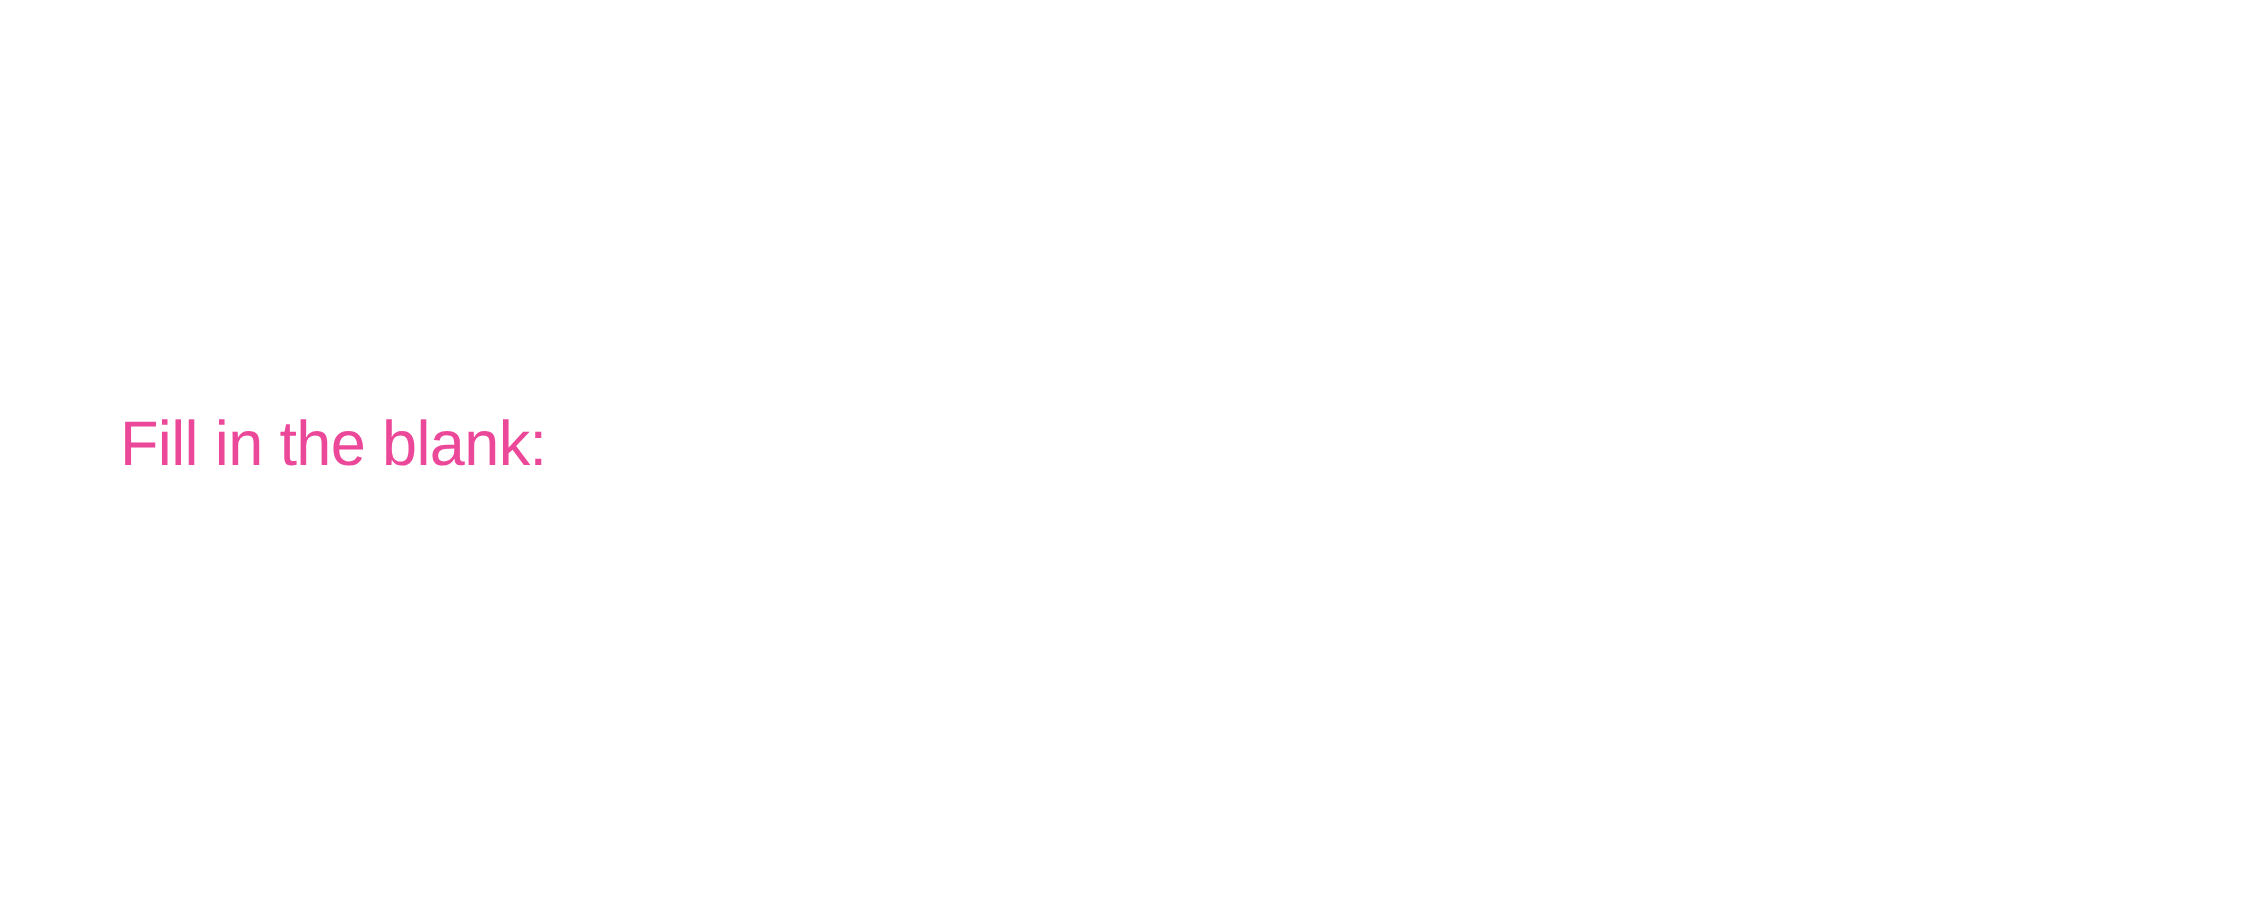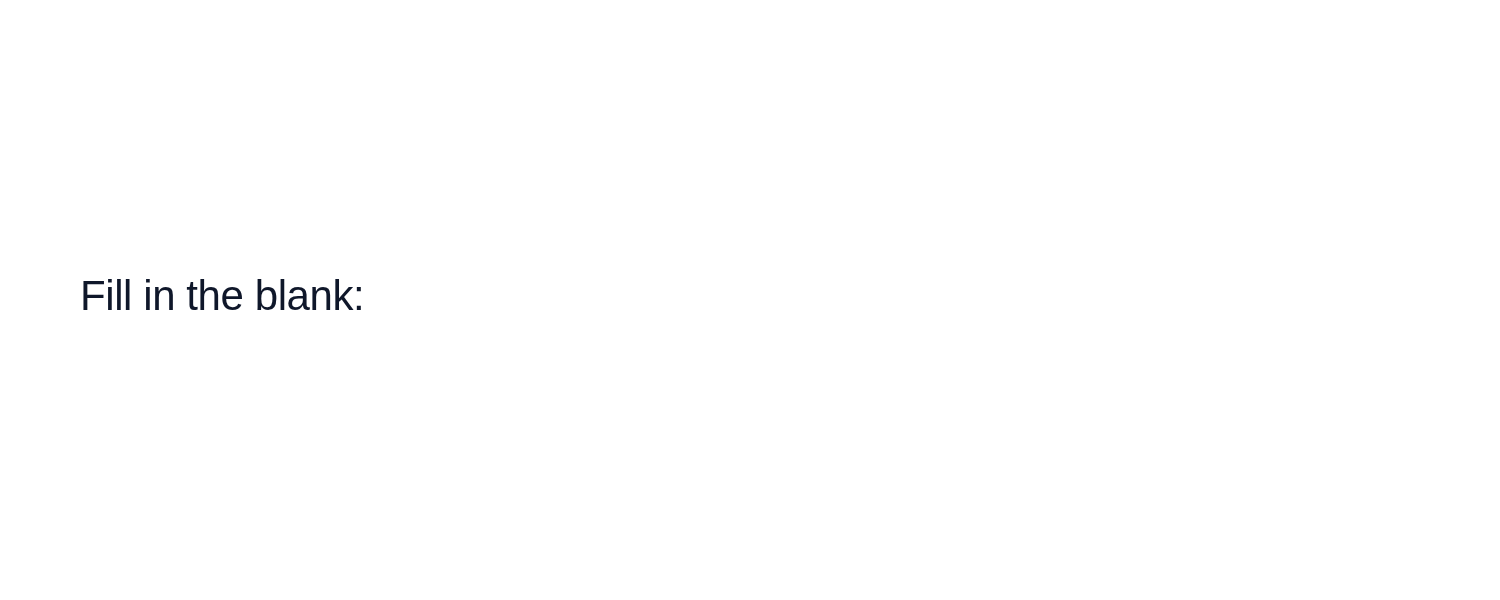--- a/index.html
+++ b/index.html
@@ -10,21 +10,21 @@
     body {
       width: 1500px;
       height: 600px;
       background: #ffffff;
       font-family: -apple-system, BlinkMacSystemFont, 'Segoe UI', Helvetica, Arial, sans-serif;
       display: flex;
       align-items: center;
       padding: 0 80px;
     }
     .content {
-      color: #0f172a;
+      color: #ec4899;
       font-size: 42px;
       line-height: 1.7;
       font-weight: 400;
       letter-spacing: -0.01em;
     }
     .prompt {
       margin-bottom: 8px;
     }
   </style>
 </head>

